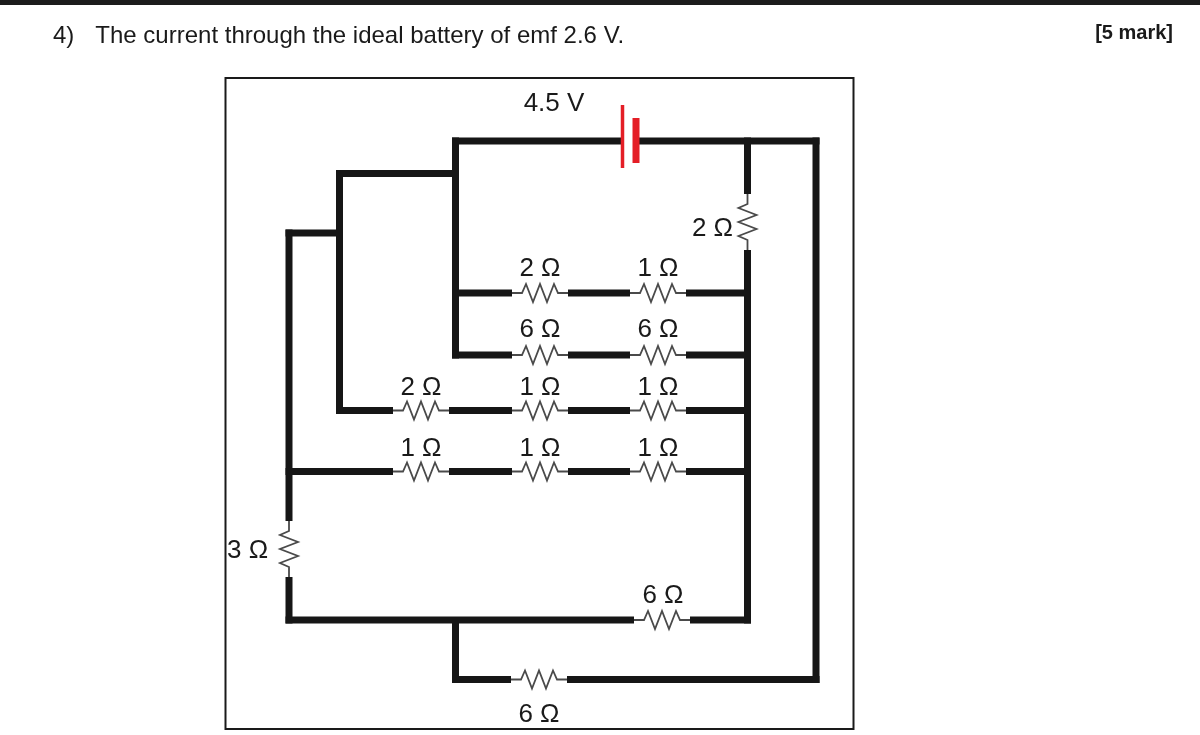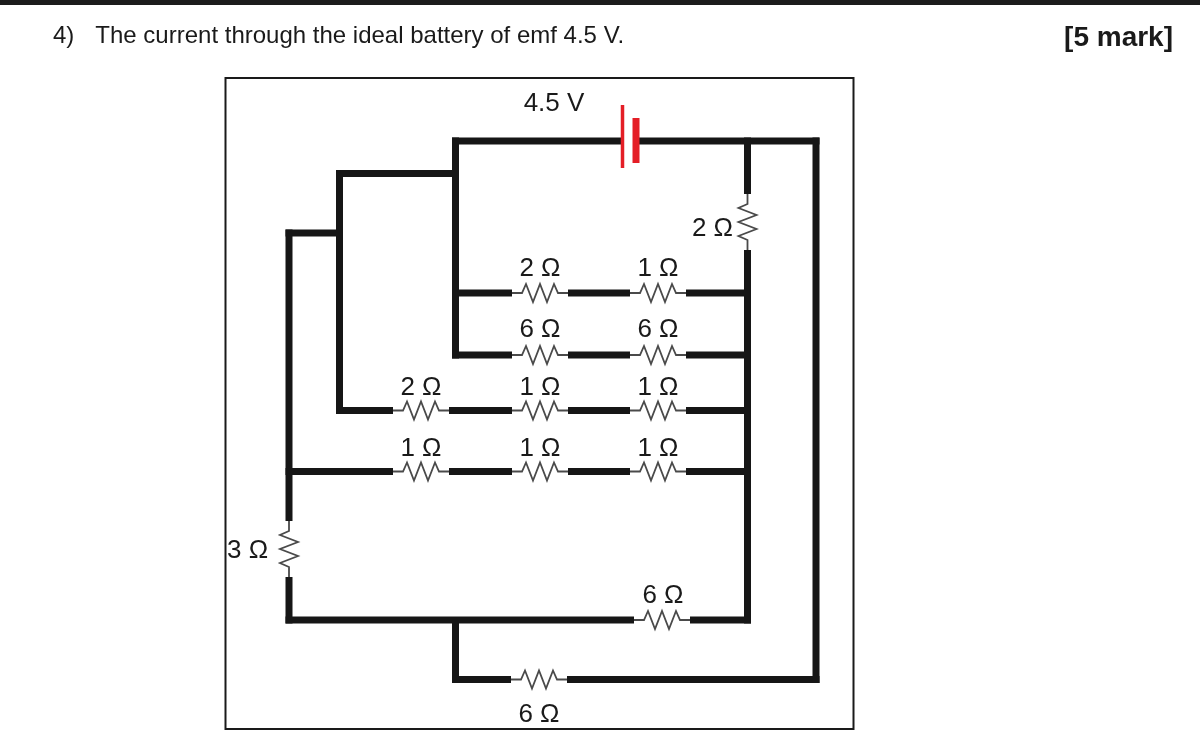--- a/index.html
+++ b/index.html
@@ -3,33 +3,33 @@
 <meta charset="utf-8">
 <style>
   html,body{margin:0;padding:0;}
   body{
     width:1200px;height:735px;position:relative;background:#ffffff;
     font-family:"Liberation Sans",sans-serif;color:#1a1a1a;overflow:hidden;
   }
   .top-bar{position:absolute;left:0;top:0;width:1200px;height:5px;background:#1c1c1c;}
   .header{position:absolute;left:0;top:21px;width:1200px;height:34px;}
   .question{position:absolute;left:53px;top:0;font-size:24px;display:flex;gap:21px;white-space:nowrap;}
-  .marks{position:absolute;right:27px;top:0;font-size:28px;font-weight:bold;}
+  .marks{position:absolute;right:27px;top:0;font-size:20px;font-weight:bold;}
   svg{position:absolute;left:0;top:0;}
   svg text{font-family:"Liberation Sans",sans-serif;font-size:26px;fill:#1a1a1a;}
 </style>
 </head>
 <body>
 
 <div class="top-bar"></div>
 
 <div class="header">
   <div class="question">
     <span>4)</span>
-    <span>The current through the ideal battery of emf 4.5 V.</span>
+    <span>The current through the ideal battery of emf 2.6 V.</span>
   </div>
   <div class="marks">[5 mark]</div>
 </div>
 
 <svg width="1200" height="735" viewBox="0 0 1200 735">
 
   <rect x="225.5" y="78" width="628" height="651" fill="none" stroke="#1a1a1a" stroke-width="2"></rect>
 
   <g stroke="#161616" stroke-width="7" fill="none">
     <path d="M452 141 H622 M637 141 H819.5"></path>

